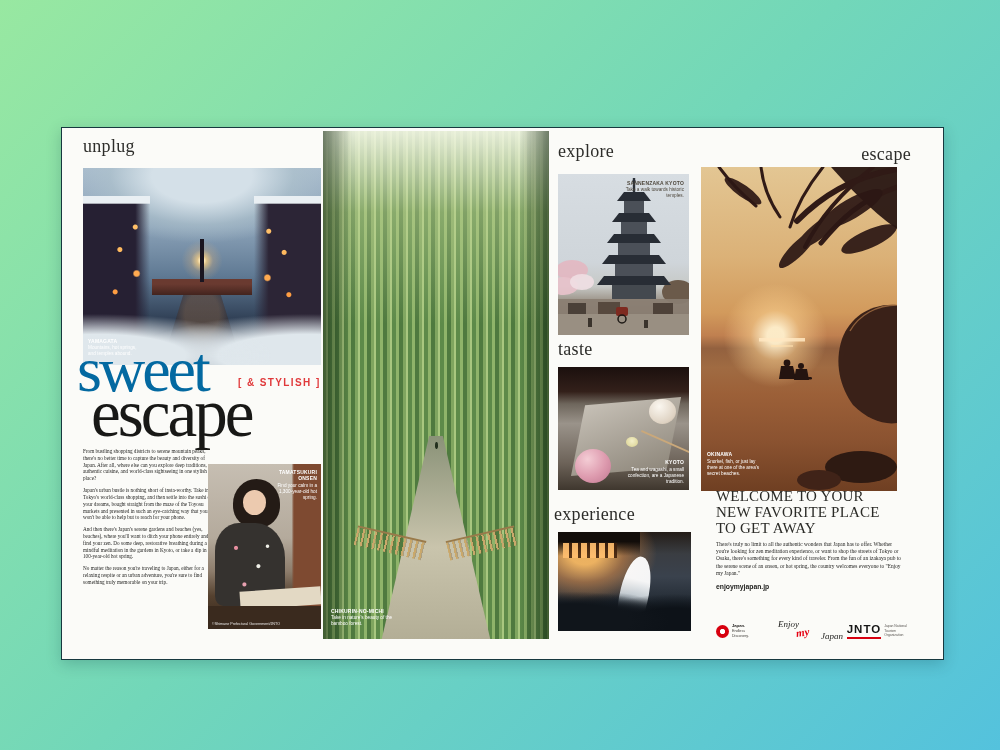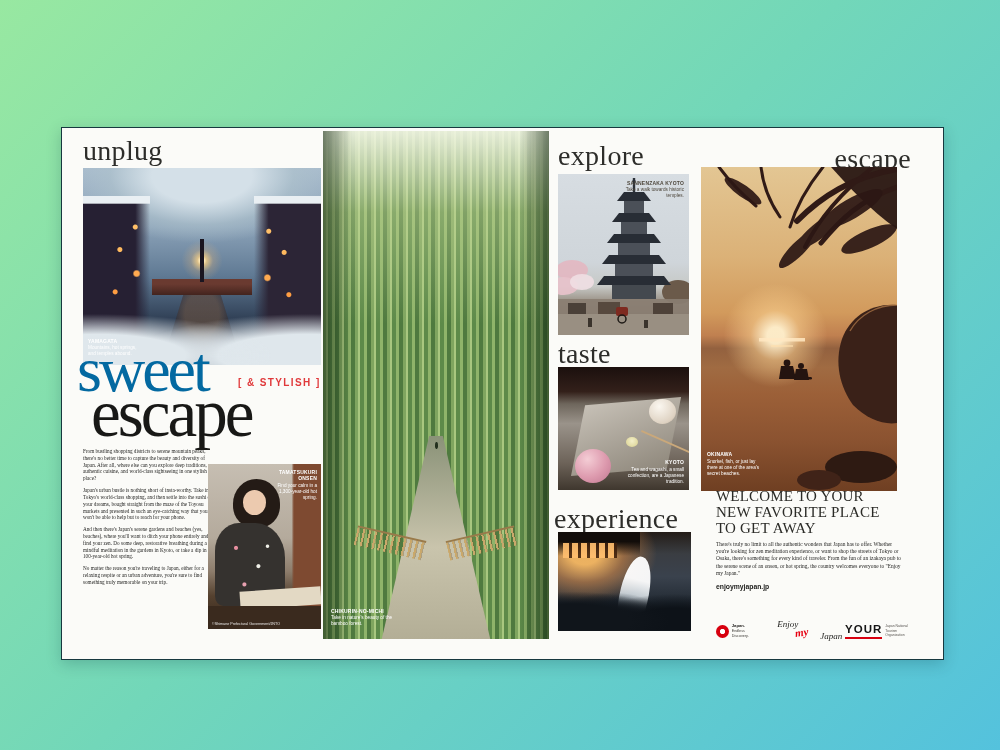--- a/index.html
+++ b/index.html
@@ -10,21 +10,21 @@
     font-family:"Liberation Sans", sans-serif;
   }
   .spread {
     position:absolute; left:61px; top:127px; width:883px; height:533px;
     background:#fbfbf8; border:1px solid #17383f;
     box-shadow: 0 4px 14px rgba(0,45,60,0.22);
   }
   
   .sec {
     position:absolute; font-family:"Liberation Serif", serif;
-    font-size:28px; color:#2d2d2a; letter-spacing:.3px; line-height:1;
+    font-size:18px; color:#2d2d2a; letter-spacing:.3px; line-height:1;
   }
   .sec-unplug { left:21px; top:9px; }
   .sec-explore { left:496px; top:14px; }
   .sec-taste { left:496px; top:212px;font-family:Liberation Serif, serif; }
   .sec-experience { left:492px; top:377px; }
   .sec-escape { right:32px; top:17px; text-align:right; }
   
   .headline-1 {
     position:absolute; left:15px; top:210px;
     font-family:"Liberation Serif", serif; font-size:64px; line-height:1;
@@ -391,21 +391,21 @@
           <b>Japan.</b><br>
           <span>Endless Discovery.</span>
         </div>
       </div>
       <div class="logo-emj">
         <span class="emj-enjoy">Enjoy</span>
         <span class="emj-my">my</span>
         <span class="emj-japan">Japan</span>
       </div>
       <div class="logo-jnto">
-        <div class="jnto-mark">YOUR</div>
+        <div class="jnto-mark">JNTO</div>
         <div class="jnto-text">
           <span>Japan National</span><br>
           <span>Tourism Organization</span>
         </div>
       </div>
     </div>
 
   </div>
 </div>
 

